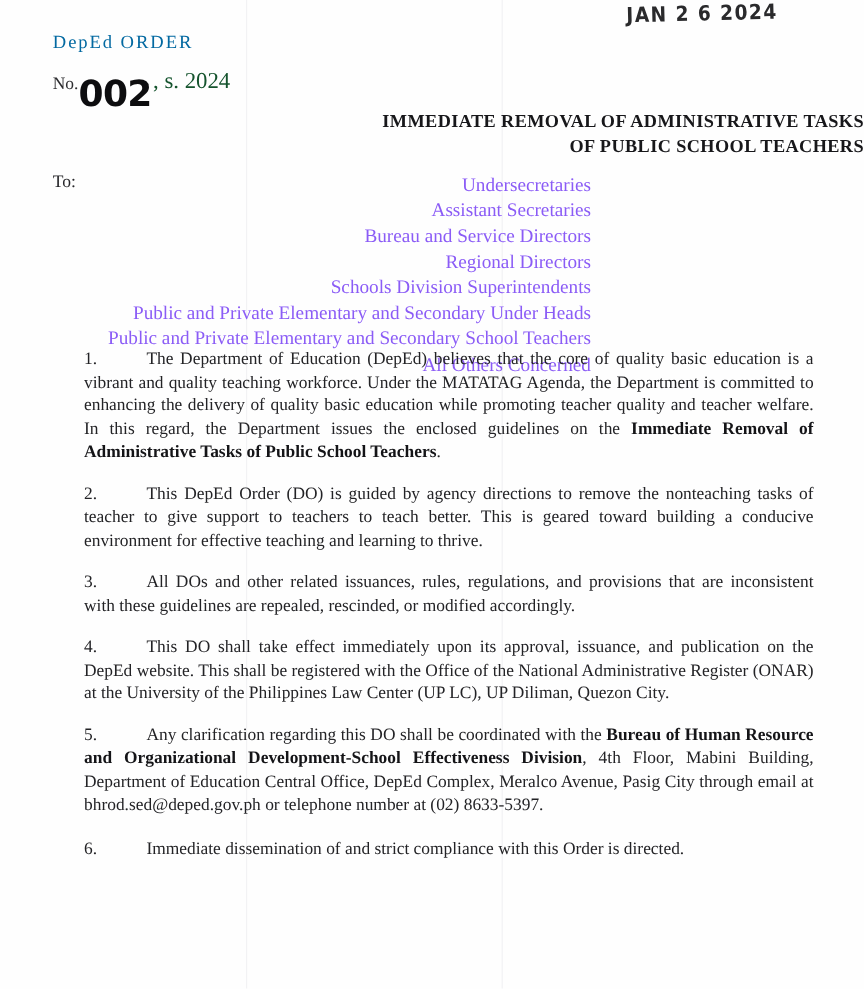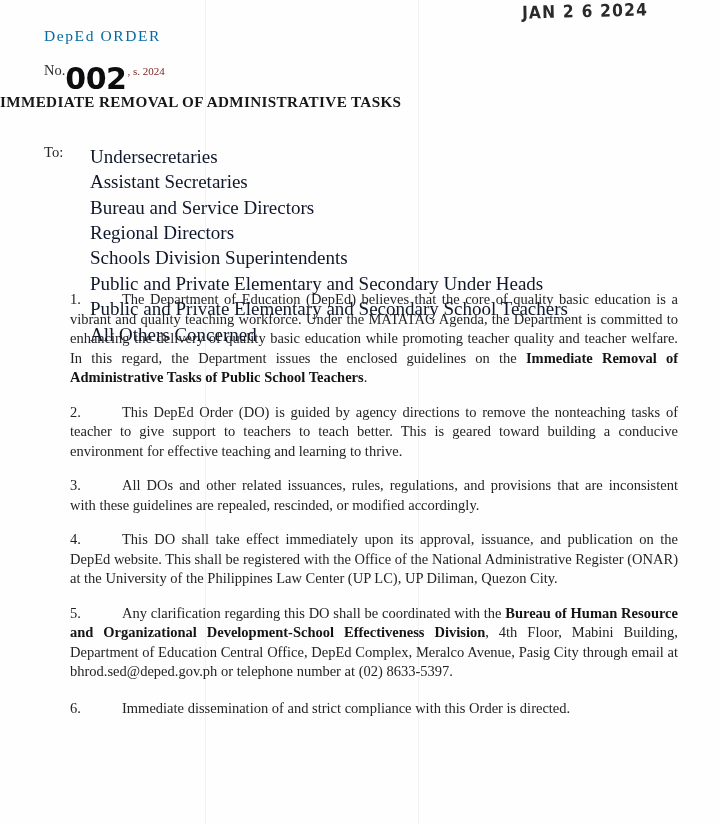--- a/index.html
+++ b/index.html
@@ -70,32 +70,32 @@
   .order-no-value {
     font-family: "DejaVu Sans", sans-serif;
     font-weight: 700;
     font-size: 30px;
     letter-spacing: -0.5px;
     color: #0d0d0f;
     position: relative;
     top: 17px;
   }
   .order-series {
-    font-size: 11px;
-    color: #7f1d1d;
+    font-size: 19px;
+    color: #14532d;
     margin-left: 1px;
   }
 
   
   .doc-title {
     position: absolute;
     left: 0;
     right: 0;
     top: 92px;
-    text-align: left;
+    text-align: right;
     font-weight: 700;
     font-size: 15.2px;
     letter-spacing: 0.35px;
     line-height: 1.38;
     color: #17171a;
   }
   .doc-title .l2 { display: block; }
 
   
   .to-block {
@@ -111,24 +111,25 @@
     width: 46px;
     flex: 0 0 46px;
     color: #27272a;
   }
   .to-list {
     list-style: none;
     margin: 0;
     padding: 0;
   }
   .to-list li {
-    font-size: 19px;
+    font-size: 16px;
     line-height: 1.335;
-    color: #0f172a;
-    white-space: nowrap;
+    color: #8b5cf6;
+    white-space: nowrap;
+    text-align: right;
   }
 
   
   .body-text {
     position: absolute;
     left: 42px;
     top: 290px;
     width: 608px;
     margin-left: 28px;
   }
@@ -162,20 +163,21 @@
     <div class="order-label">DepEd ORDER</div>
     <div class="order-number-line">
       <span class="order-no-prefix">No.</span>
       <span class="order-no-value">002</span>
       <span class="order-series">, s. 2024</span>
     </div>
   </div>
 
   <div class="doc-title">
     <span class="l1">IMMEDIATE REMOVAL OF ADMINISTRATIVE TASKS</span>
+    <span class="l2">OF PUBLIC SCHOOL TEACHERS</span>
   </div>
 
   <div class="to-block">
     <div class="to-label">To:</div>
     <ul class="to-list">
       <li>Undersecretaries</li>
       <li>Assistant Secretaries</li>
       <li>Bureau and Service Directors</li>
       <li>Regional Directors</li>
       <li>Schools Division Superintendents</li>

